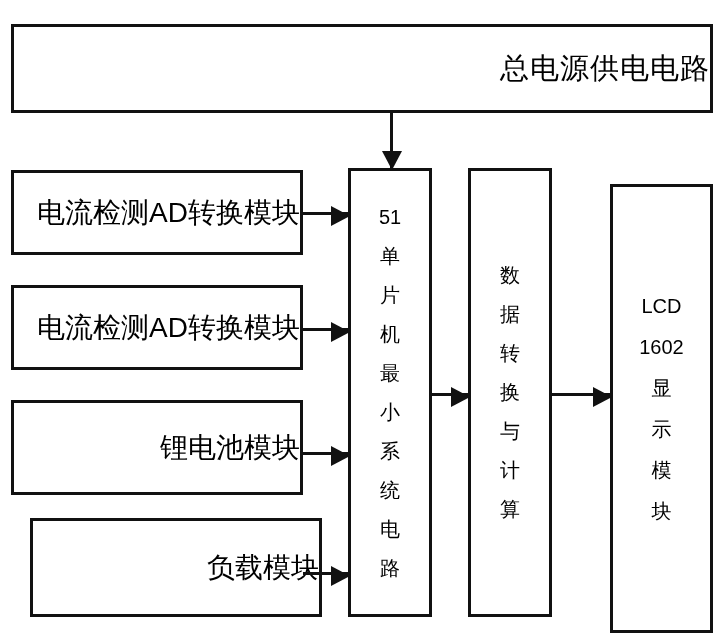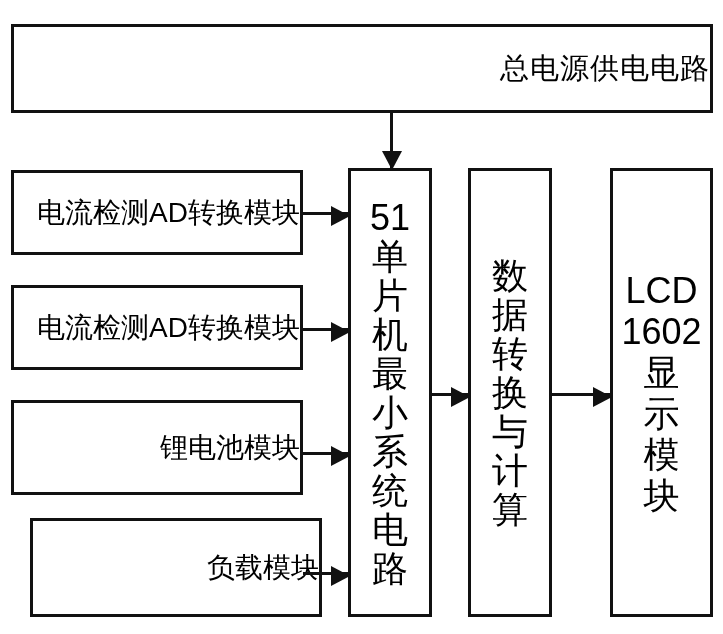--- a/index.html
+++ b/index.html
@@ -55,27 +55,27 @@
   .node-tall {
     top: 168px;
     height: 449px;
     align-items: center;
     justify-content: center;
   }
   .vtext {
     display: block;
     text-align: center;
     white-space: pre-line;
-    font-size: 36px;
+    font-size: 20px;
     line-height: 39px;
     letter-spacing: 0px;
   }
   #node-mcu   { left: 348px; width: 84px; }
   #node-calc  { left: 468px; width: 84px; }
-  #node-lcd   { left: 610px; width: 103px; }
+  #node-lcd   { left: 610px; width: 103px; margin-top: 16px; }
   #node-lcd .vtext { line-height: 41px; }
 
   
   .arrow-h {
     position: absolute;
     height: 0;
     border-top: 3px solid #111111;
   }
   .arrow-h::after {
     content: "";

